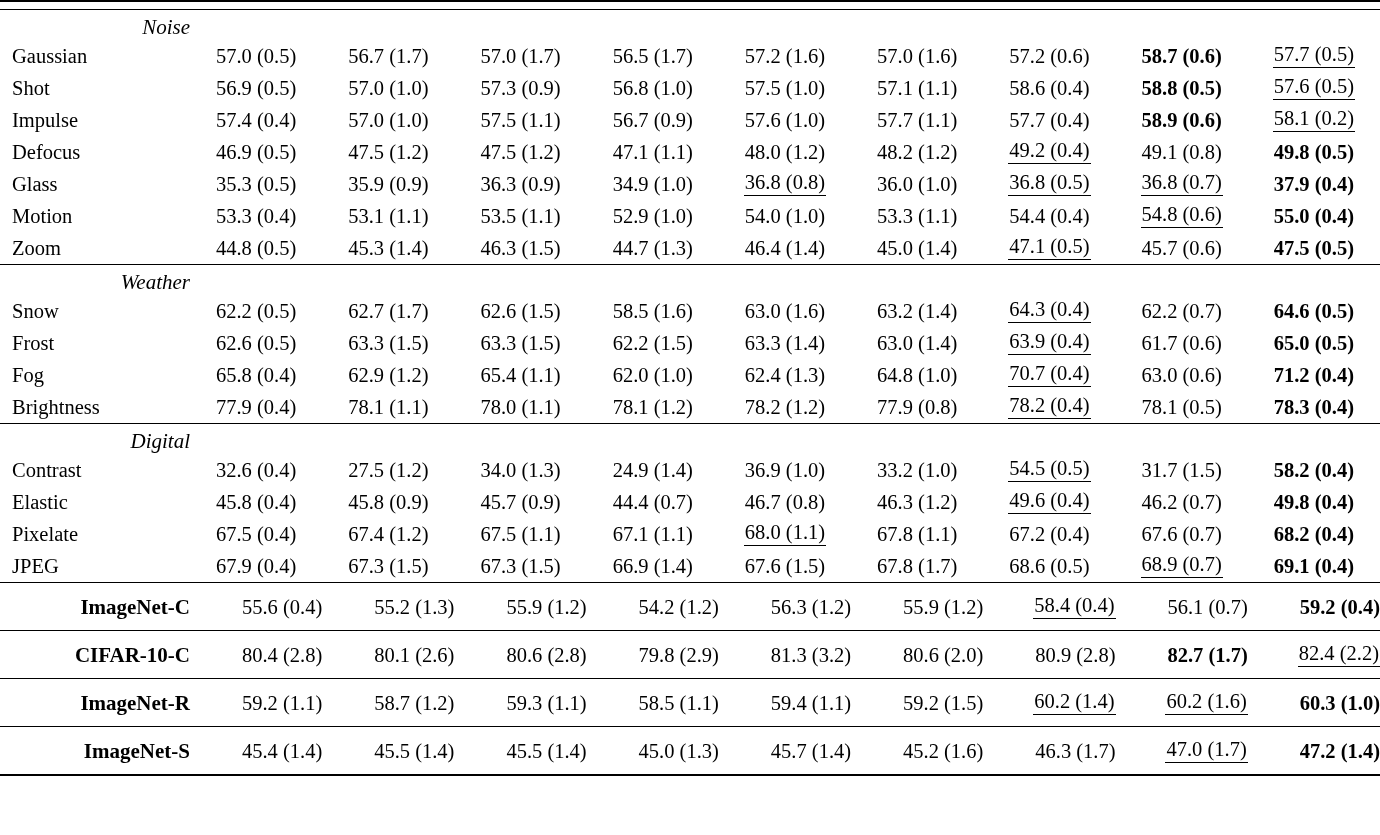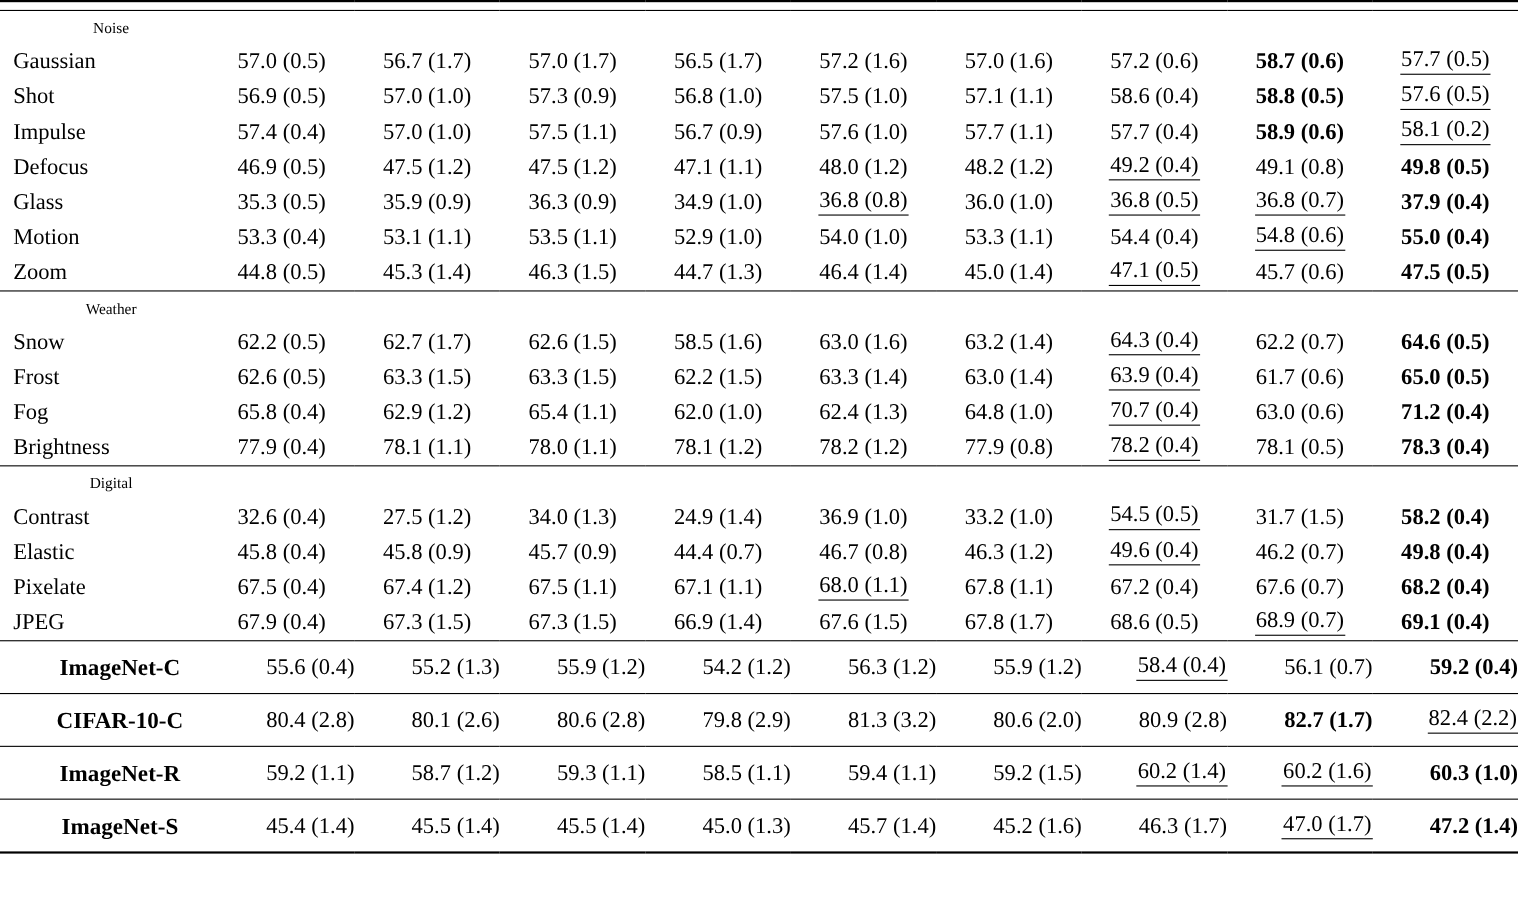--- a/index.html
+++ b/index.html
@@ -60,37 +60,38 @@
     margin-top: 17px;
   }
   tr.data-row td {
     font-size: 20.5px;
     line-height: 21px;
     text-align: center;
     padding: 4px 0;
     white-space: nowrap;
   }
   tr.section-row th.section-label {
+    font-style: italic;
     font-weight: normal;
-    font-size: 14px;
+    font-size: 21px;
     line-height: 22px;
-    text-align: center;
+    text-align: right;
     padding: 6px 0 2px 12px;
     white-space: nowrap;
   }
   tr.sep { border-top: 1.4px solid #000000; }
   tr.sep th, tr.sep td { padding-top: 10px; }
 
   
   tr.summary-row { border-top: 1.5px solid #000000; }
   tr.summary-row th.rowlabel {
     font-weight: bold;
     font-size: 21px;
     line-height: 22px;
-    text-align: center;
+    text-align: right;
     padding: 11px 0 11px 28px;
     white-space: nowrap;
   }
   tr.summary-row td {
     font-size: 20.5px;
     line-height: 22px;
     text-align: right;
     padding: 11px 0;
     white-space: nowrap;
   }

